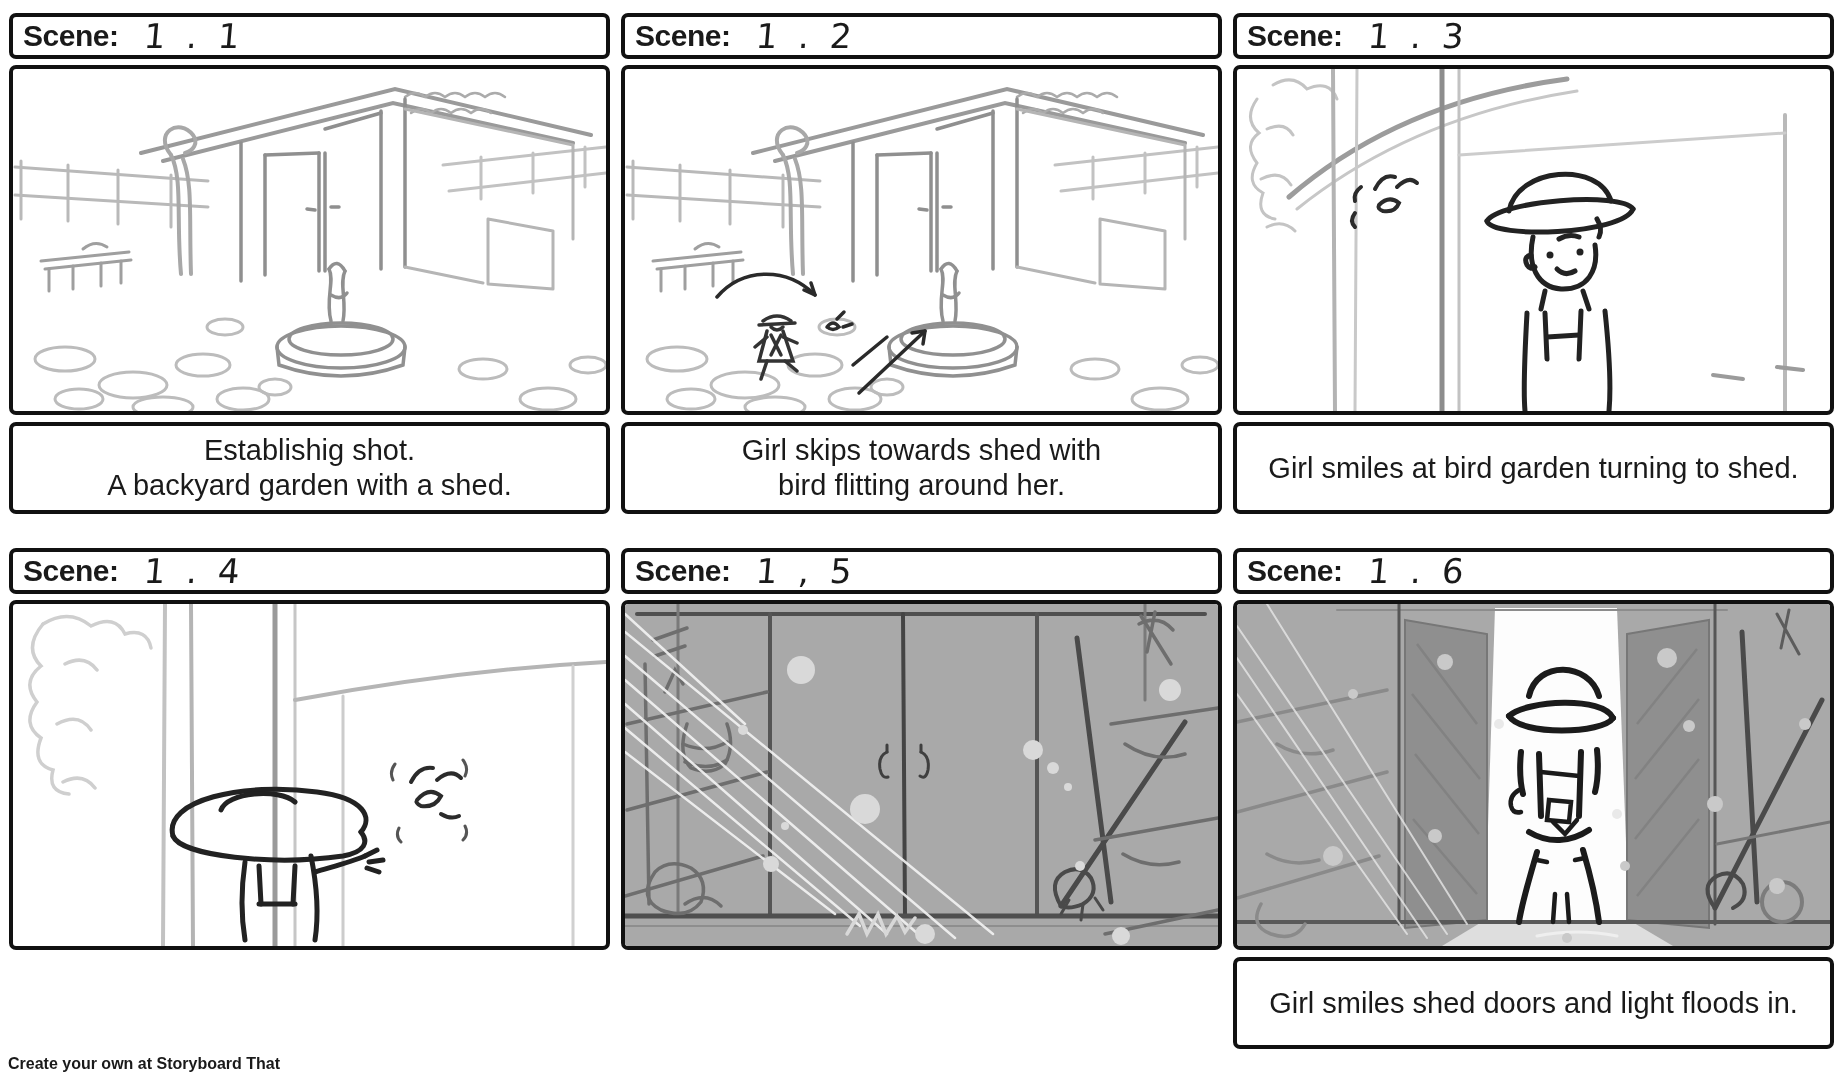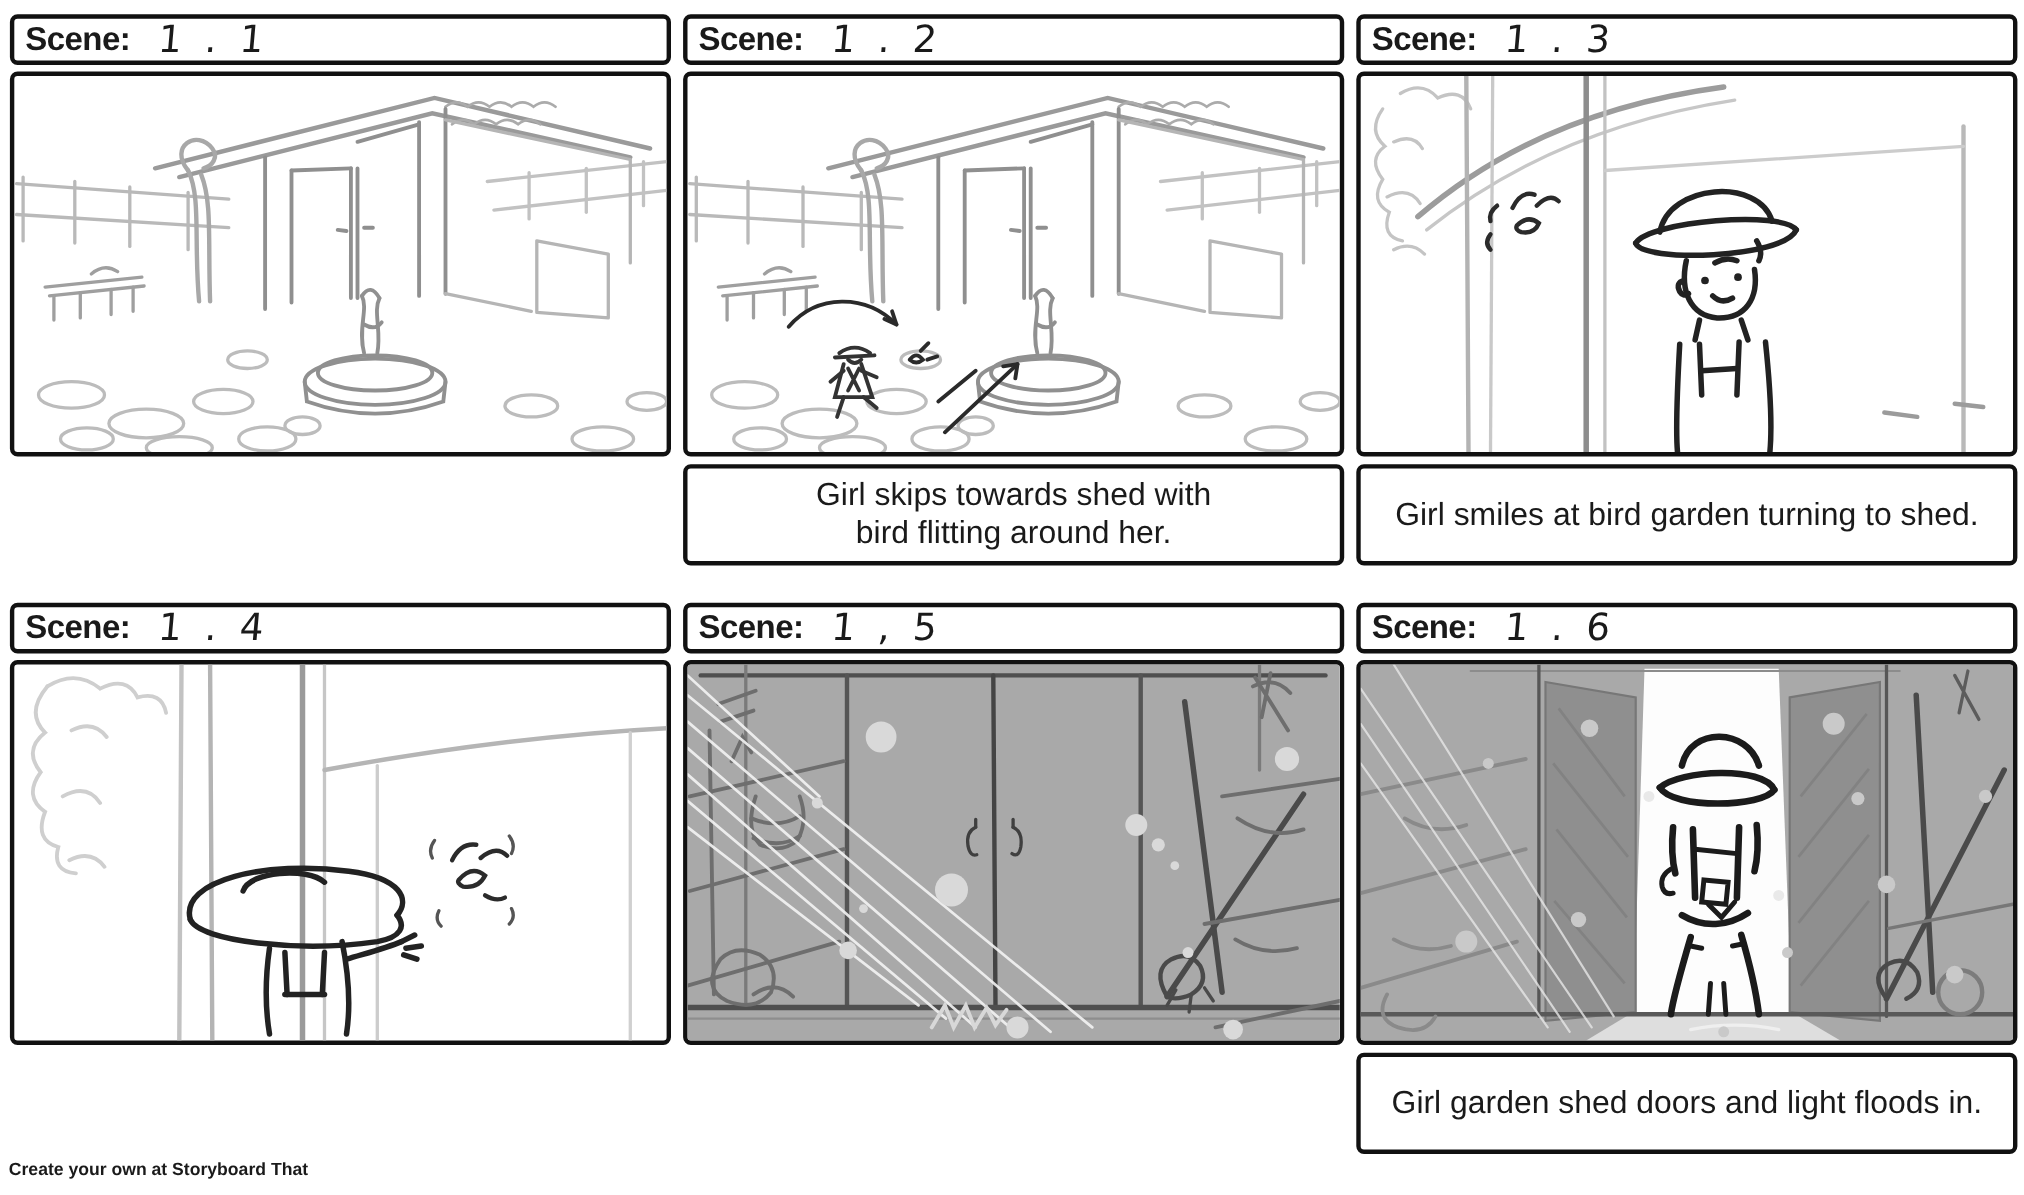--- a/index.html
+++ b/index.html
@@ -94,20 +94,24 @@
   <div class="panel">
     <div class="hdr">
       <span class="scene-label">Scene:</span>
       <span class="scene-num">1 . 1</span>
     </div>
     <div class="art">
       <svg width="593" height="342" viewBox="0 0 593 342">
         <use href="#garden"></use>
       </svg>
     </div>
+    <div class="cap">
+      <span>Establishig shot.</span>
+      <span>A backyard garden with a shed.</span>
+    </div>
   </div>
 
   <div class="panel">
     <div class="hdr">
       <span class="scene-label">Scene:</span>
       <span class="scene-num">1 . 2</span>
     </div>
     <div class="art">
       <svg width="593" height="342" viewBox="0 0 593 342">
         <use href="#garden"></use>
@@ -381,20 +385,20 @@
           <circle cx="568" cy="120" r="6"></circle>
             <circle cx="116" cy="90" r="5"></circle>
         </g>
         <g fill="#e9e9e9">
             <circle cx="262" cy="120" r="5"></circle>
             <circle cx="380" cy="210" r="5"></circle>
           </g>
       </svg>
     </div>
     <div class="cap">
-      <span>Girl garden shed doors and light floods in.</span>
+      <span>Girl smiles shed doors and light floods in.</span>
       <span></span>
     </div>
   </div>
 
 </div>
 
 <div class="footer">Create your own at Storyboard That</div>
 
 </body></html>

